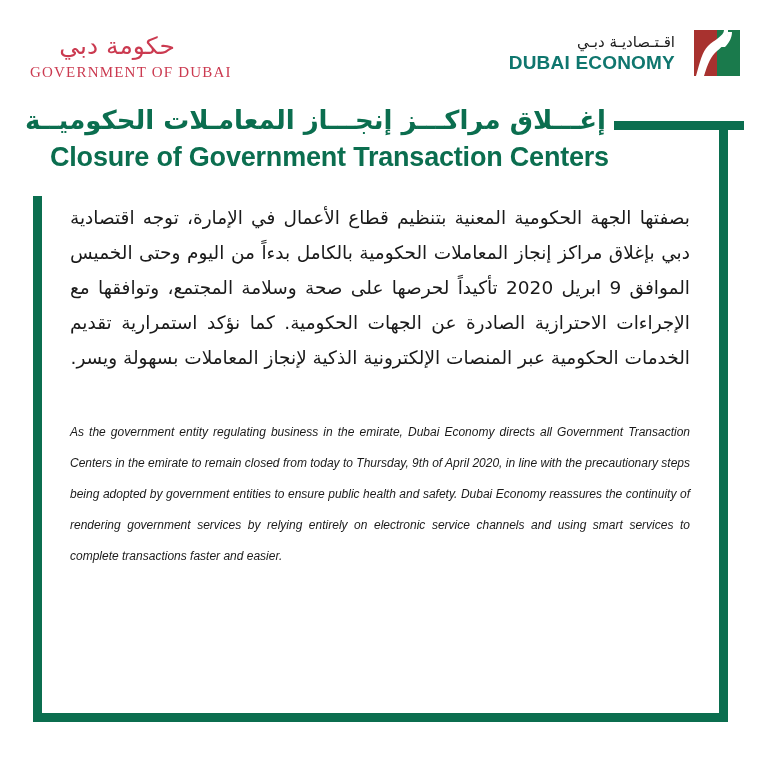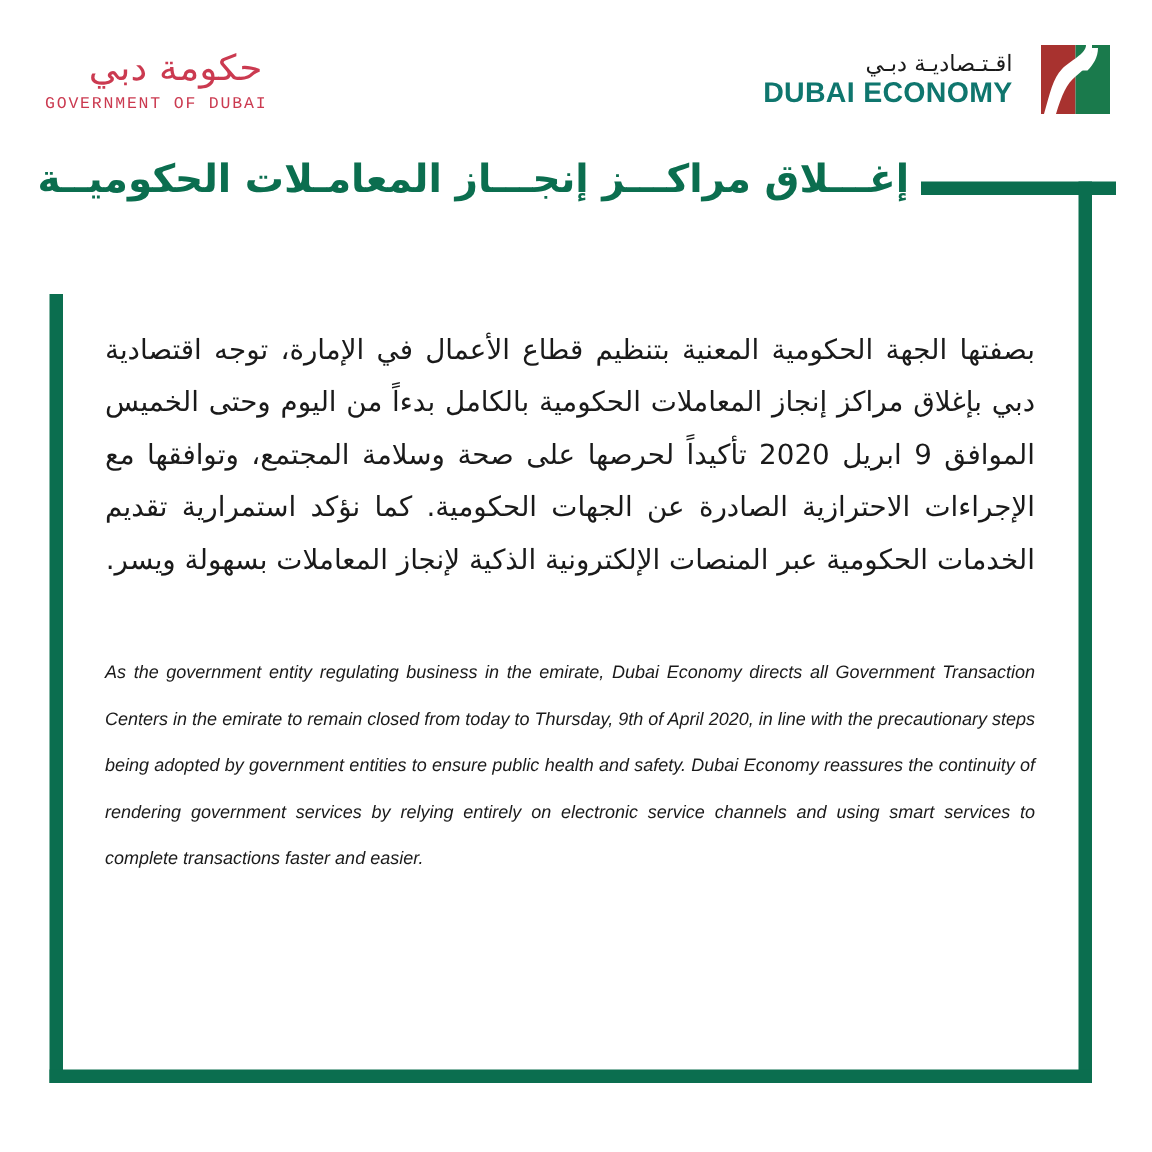--- a/index.html
+++ b/index.html
@@ -38,22 +38,22 @@
     font-size: 25px;
     line-height: 28px;
     letter-spacing: -0.5px;
     direction: rtl;
     white-space: nowrap;
     font-weight: 400;
     transform: scaleY(0.95);
   }
   .gov-logo-en {
     color: #CB3A50;
-    font-family: Liberation Mono, monospace;
-    font-size: 11px;
+    font-family: Liberation Serif, serif;
+    font-size: 15px;
     letter-spacing: 1.2px;
     margin-top: 4px;
     white-space: nowrap;
     font-weight: 400;
   }
 
   
   .de-logo {
     position: absolute;
     right: 28px;
@@ -154,21 +154,21 @@
     top: 713px;
     width: 695px;
     height: 9px;
     background: #0B6E4F;
   }
 
   
   .content {
     position: absolute;
     left: 70px;
-    top: 216px;
+    top: 200px;
     width: 620px;
   }
   .para-ar {
     direction: rtl;
     text-align: justify;
     color: #1a1a1a;
     font-family: "DejaVu Sans", sans-serif;
     font-size: 18.5px;
     line-height: 35px;
     margin: 0;
@@ -204,20 +204,21 @@
       <rect x="23" y="0" width="23" height="46" fill="#1A7A4C"></rect>
       <path d="M34 0 L30 0 C30 6 20 10 14 16 C8 22 6 32 2 46 L10 46 C14 33 17 26 23 21 C29 16 34 12 34 4 Z" fill="#ffffff"></path>
       <path d="M34 2 C34 9 28 13 24 17 L31 17 C35 13 38 8 38 2 Z" fill="#ffffff"></path>
     </svg>
   </div>
 </div>
 
 <div class="title-block">
   <div class="title-ar">إغـــلاق مراكـــز إنجـــاز المعامـلات الحكوميــة</div>
   <div class="title-rule"></div>
+  <div class="title-en">Closure of Government Transaction Centers</div>
 </div>
 
 <div class="frame-right"></div>
 <div class="frame-left"></div>
 <div class="frame-bottom"></div>
 
 <div class="content">
   <p class="para-ar">بصفتها الجهة الحكومية المعنية بتنظيم قطاع الأعمال في الإمارة، توجه اقتصادية دبي بإغلاق مراكز إنجاز المعاملات الحكومية بالكامل بدءاً من اليوم وحتى الخميس الموافق 9 ابريل 2020 تأكيداً لحرصها على صحة وسلامة المجتمع، وتوافقها مع الإجراءات الاحترازية الصادرة عن الجهات الحكومية. كما نؤكد استمرارية تقديم الخدمات الحكومية عبر المنصات الإلكترونية الذكية لإنجاز المعاملات بسهولة ويسر.</p>
   <p class="para-en">As the government entity regulating business in the emirate, Dubai Economy directs all Government Transaction Centers in the emirate to remain closed from today to Thursday, 9th of April 2020, in line with the precautionary steps being adopted by government entities to ensure public health and safety. Dubai Economy reassures the continuity of rendering government services by relying entirely on electronic service channels and using smart services to complete transactions faster and easier.</p>
 </div>

